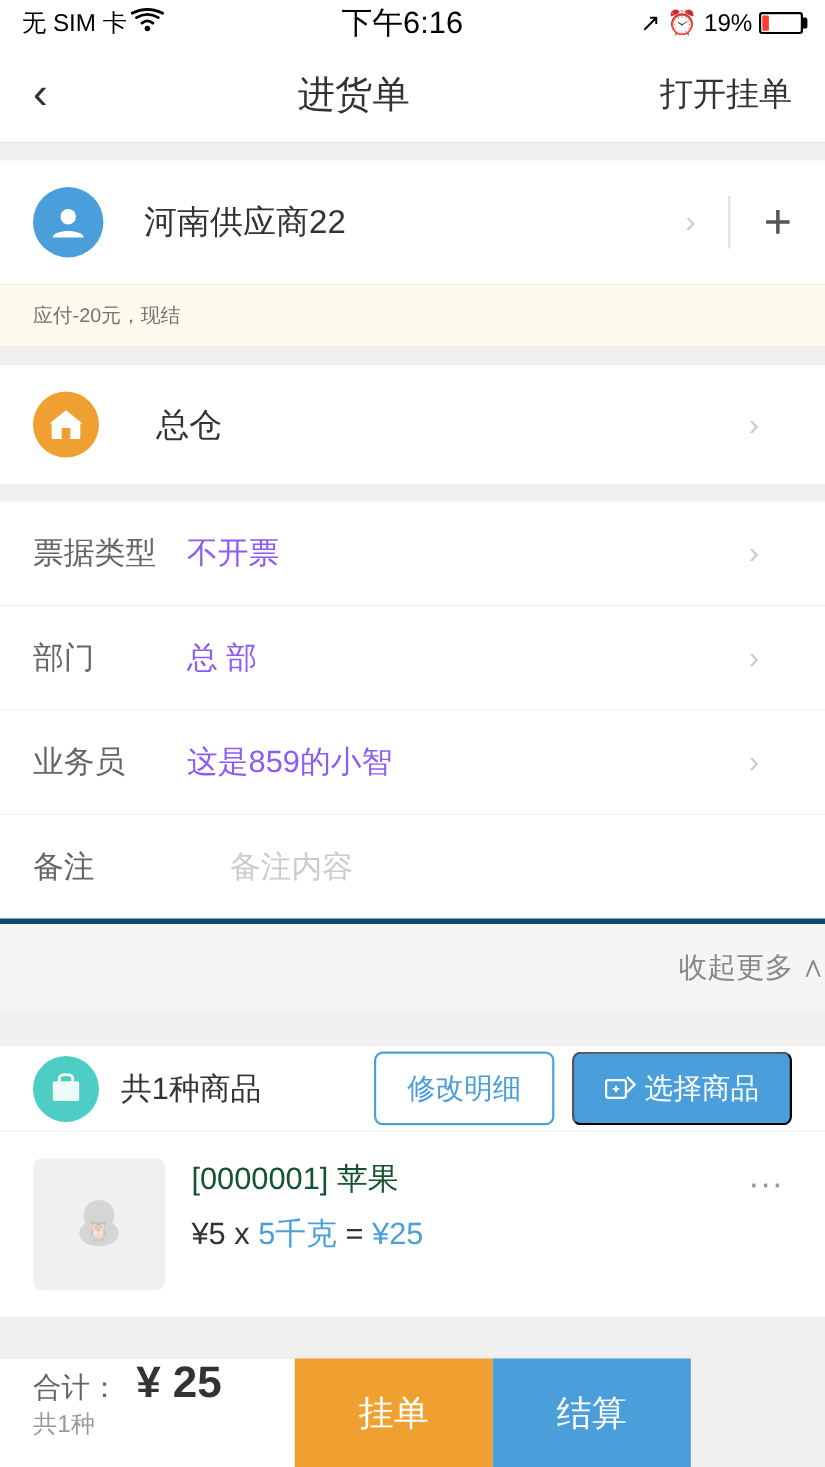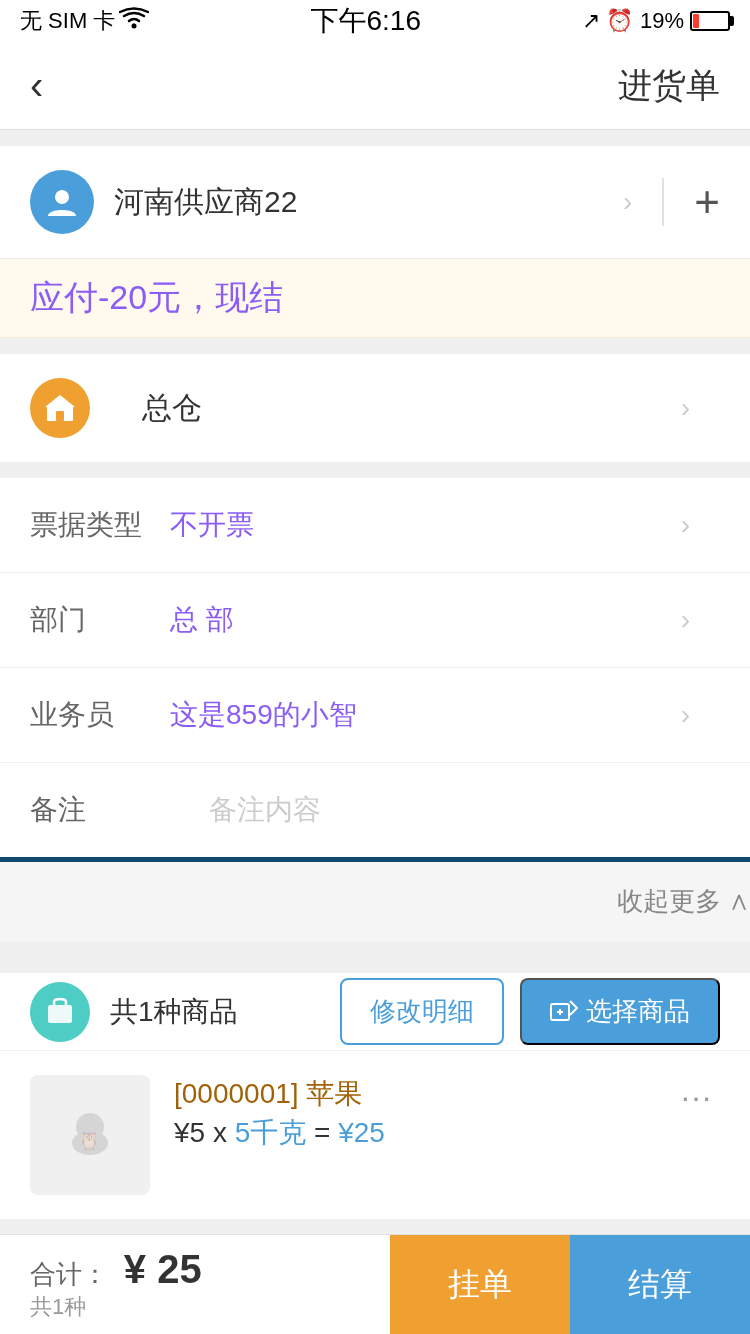--- a/index.html
+++ b/index.html
@@ -115,20 +115,21 @@
       align-items: center;
       justify-content: center;
       margin-right: 20px;
       flex-shrink: 0;
     }
     .supplier-avatar svg { width: 36px; height: 36px; }
     .supplier-name {
       flex: 1;
       font-size: 30px;
       color: #333;
+      margin-left: 17px;
     }
     .chevron-right {
       font-size: 28px;
       color: #ccc;
       margin-right: 30px;
     }
     .divider-v {
       width: 2px;
       height: 48px;
       background: #e0e0e0;
@@ -138,22 +139,22 @@
       font-size: 44px;
       color: #555;
       line-height: 1;
       cursor: pointer;
     }
 
     
     .notice-bar {
       background: #fff9ee;
       padding: 16px 30px;
-      font-size: 34px;
-      color: #8b5cf6;
+      font-size: 18px;
+      color: #737373;
       border-bottom: 1px solid #f0e8d0;
     }
 
     
     .warehouse-row {
       display: flex;
       align-items: center;
       padding: 24px 30px;
       background: #fff;
       gap: 32px;
@@ -279,46 +280,46 @@
       margin-right: 24px;
       flex-shrink: 0;
       display: flex;
       align-items: center;
       justify-content: center;
     }
     .product-thumb svg { width: 60px; height: 60px; opacity: 0.3; }
     .product-info { flex: 1; }
     .product-name {
       font-size: 28px;
-      color: #a16207;
-      margin-bottom: 1px;
+      color: #14532d;
+      margin-bottom: 12px;
     }
     .product-price {
       font-size: 28px;
       color: #333;
     }
     .price-highlight {
       color: #4a9eda;
     }
     .product-more {
       font-size: 32px;
       color: #999;
       cursor: pointer;
       padding: 4px 8px;
     }
 
     
     .bottom-bar {
       position: fixed;
       bottom: 0;
       left: 0;
-      width: 750px;
+      width: 628px;
       height: 100px;
       display: flex;
-      align-items: center;
+      align-items: flex-start;
       background: #fff;
       border-top: 1px solid #e0e0e0;
     }
     .total-section {
       flex: 1;
       padding: 0 30px;
     }
     .total-label {
       font-size: 26px;
       color: #666;
@@ -386,20 +387,21 @@
     <span>19%</span>
     <span class="battery-icon">
       <span class="battery-fill"></span>
     </span>
   </div>
 </div>
 
 <div class="nav-bar">
   <span class="nav-back">‹</span>
   <span class="nav-title">进货单</span>
+  <span class="nav-action">打开挂单</span>
 </div>
 
 <div class="divider-block"></div>
 
 <div class="card">
   <div class="supplier-row">
     <div class="supplier-avatar">
       <svg viewBox="0 0 36 36" fill="white">
         <circle cx="18" cy="13" r="7" fill="white"></circle>
         <path d="M4 32 C4 24 32 24 32 32" fill="white"></path>

